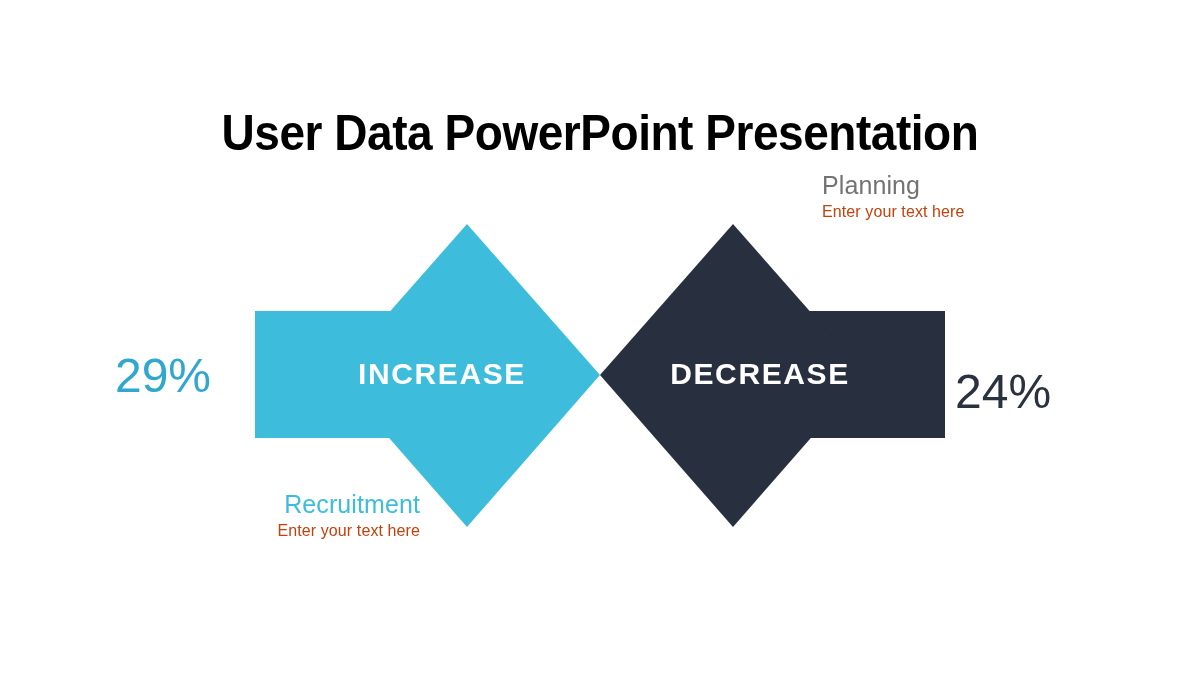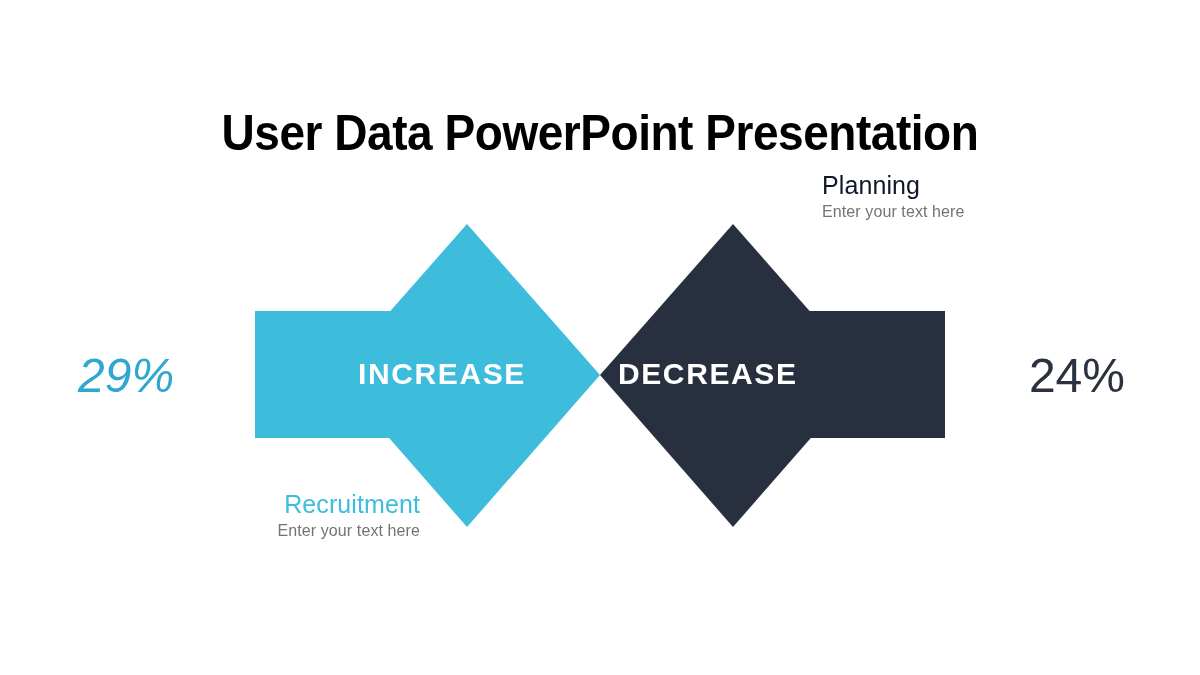--- a/index.html
+++ b/index.html
@@ -64,44 +64,44 @@
   #label-increase {
     left: 300px;
     top: 337px;
     width: 284px;
     text-align: center;
   }
   #label-decrease {
     left: 618px;
     top: 337px;
     width: 284px;
-    text-align: left;
+    text-align: center;
   }
 
   
   .percent {
     position: absolute;
     font-family: "Liberation Sans", sans-serif;
     font-weight: 400;
     font-size: 48px;
     letter-spacing: 0px;
     white-space: nowrap;
   }
   #percent-left {
     left: 78px;
     top: 328px;
     width: 170px;
+    text-align: center;
     color: #2FA7CF;
-    font-style: italic;
   }
   #percent-right {
     left: 955px;
-    top: 328px;
+    top: 344px;
     width: 170px;
-    text-align: right;
+    text-align: left;
     color: #2B323F;
   }
 
   
   .callout {
     position: absolute;
     white-space: nowrap;
   }
   .callout .headline {
     font-family: "Liberation Sans", sans-serif;
@@ -109,30 +109,30 @@
     font-size: 25px;
     line-height: 1.08;
     letter-spacing: 0.1px;
   }
   .callout .subline {
     font-family: "Liberation Sans", sans-serif;
     font-weight: 400;
     font-size: 16px;
     line-height: 1.3;
     letter-spacing: 0.1px;
-    color: #737373;
+    color: #c2410c;
     margin-top: 3px;
   }
 
   #callout-planning {
     left: 822px;
     top: 152px;
     text-align: left;
   }
-  #callout-planning .headline { color: #0f172a; }
+  #callout-planning .headline { color: #737373; }
 
   #callout-recruitment {
     left: 190px;
     top: 471px;
     width: 230px;
     text-align: right;
   }
   #callout-recruitment .headline { color: #3DBDDB; }
 </style>
 </head>

